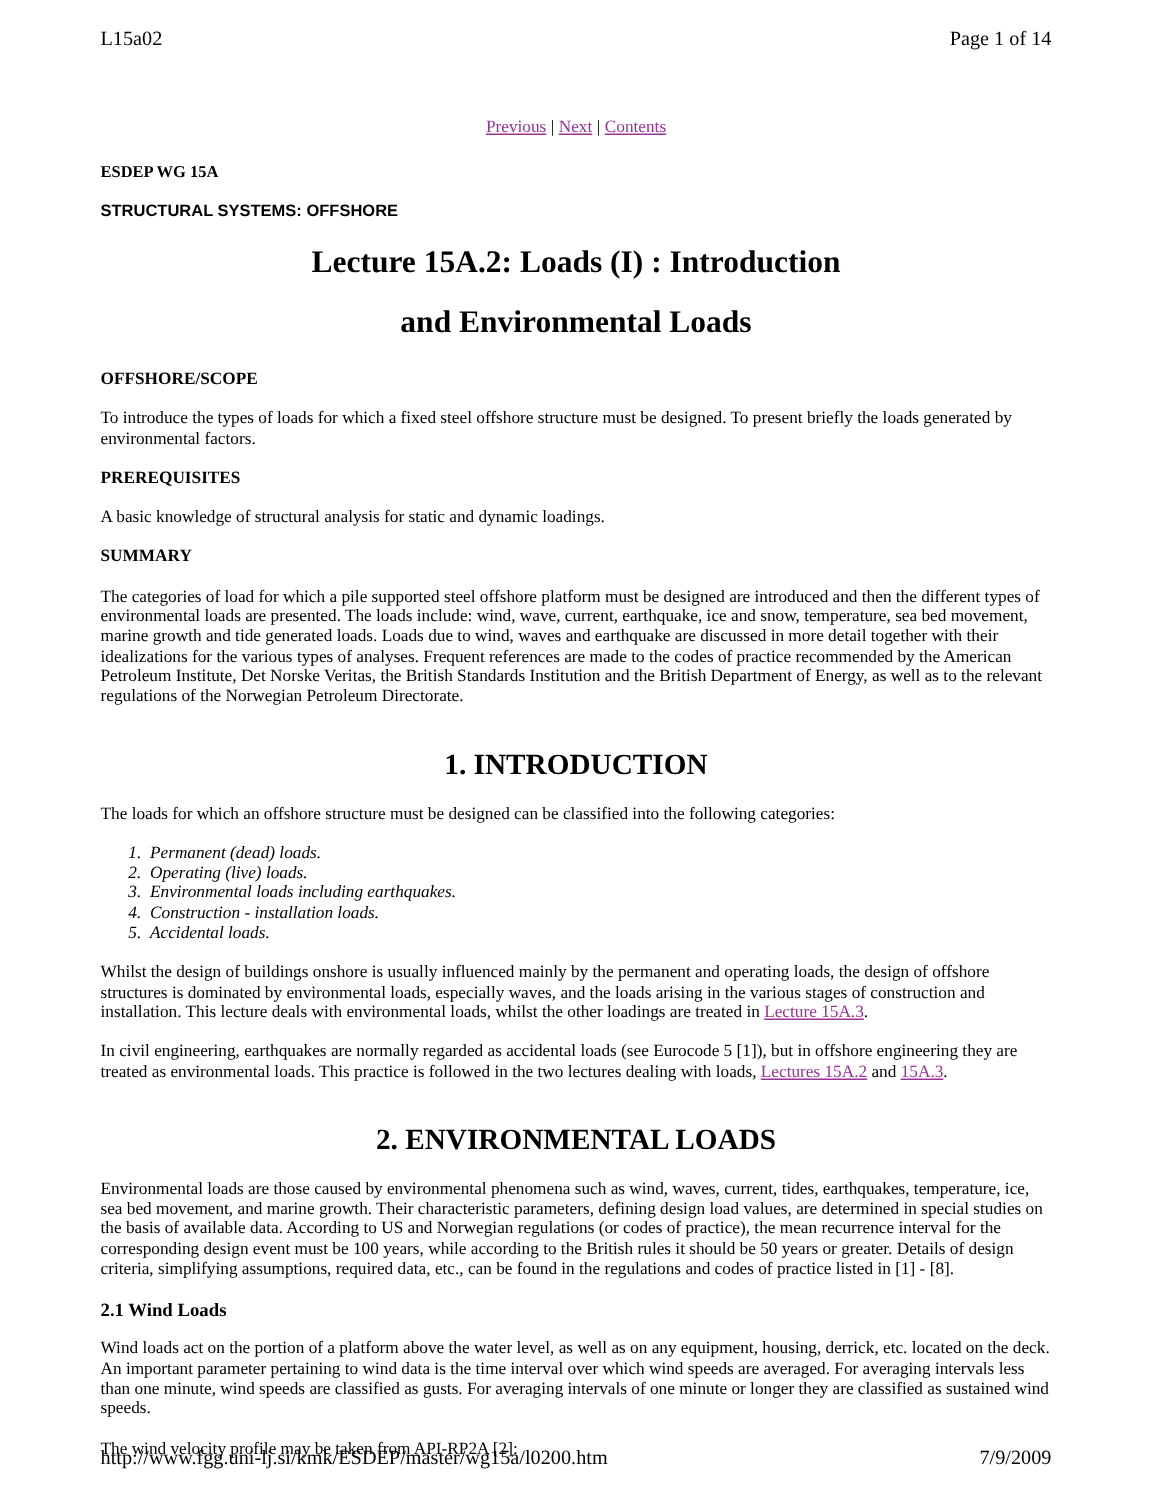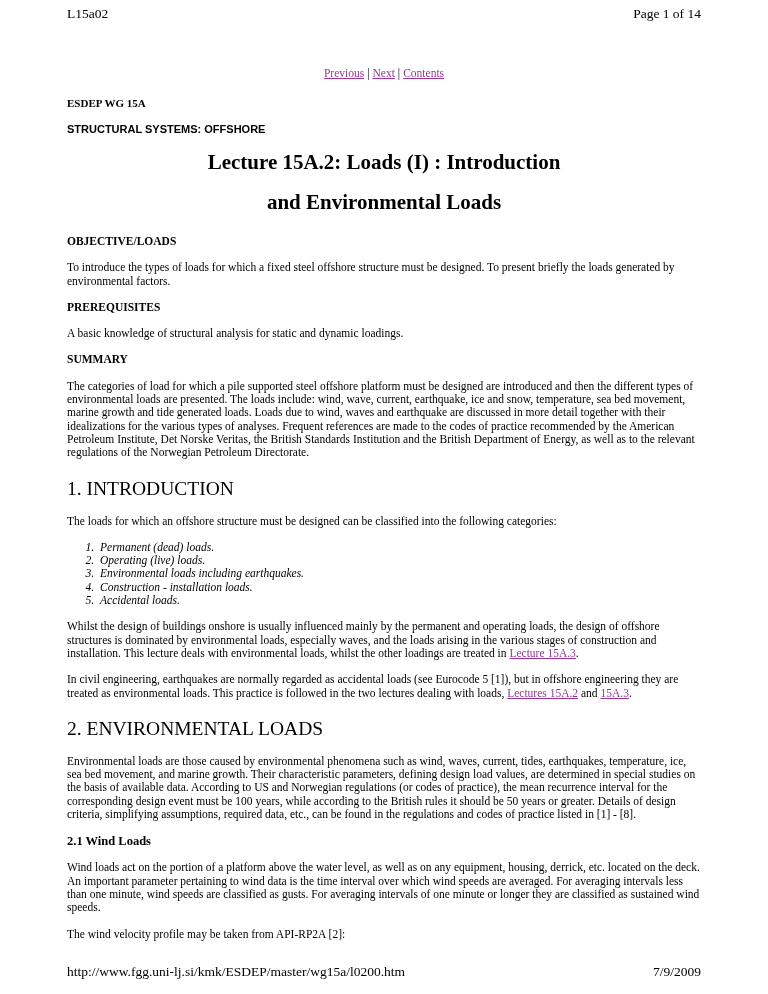--- a/index.html
+++ b/index.html
@@ -6,21 +6,21 @@
   html, body { width: 768px; }
   body {
     height: 994px;
     background: #ffffff;
     color: #000000;
     font-family: "Liberation Serif", serif;
     position: relative;
     overflow: hidden;
   }
   .page {
-    padding: 5px 67px 0 67px;
+    padding: 17px 67px 0 67px;
     height: 100%;
     position: relative;
   }
   .page-header {
     display: flex;
     justify-content: space-between;
     font-size: 13.5px;
     line-height: 17px;
   }
   .nav {
@@ -61,24 +61,25 @@
   p.body-text {
     font-size: 11.5px;
     line-height: 13.3px;
     margin-top: 13px;
     margin-bottom: 13px;
     text-align: left;
     font-family: Liberation Serif, serif;
   }
   h2.section-heading {
     font-size: 19.5px;
-    font-weight: normal;
+    font-weight: bold;
     line-height: 23px;
-    margin-top: 17px;
+    margin-top: 27px;
     margin-bottom: 15px;
+    text-align: center;
   }
   h3.sub-heading {
     font-size: 12.5px;
     font-weight: bold;
     line-height: 14px;
     margin-bottom: 13px;
   }
   ol.load-list {
     margin: 13px 0;
     padding-left: 30px;
@@ -112,21 +113,21 @@
   </div>
 
   <div class="meta-line first">ESDEP WG 15A</div>
   <div class="meta-line">STRUCTURAL SYSTEMS: OFFSHORE</div>
 
   <h1 class="doc-title">
     <span style="display:block">Lecture 15A.2: Loads (I) : Introduction</span>
     <span style="display:block">and Environmental Loads</span>
   </h1>
 
-  <div class="minor-heading">OBJECTIVE/LOADS</div>
+  <div class="minor-heading">OFFSHORE/SCOPE</div>
   <p class="body-text">To introduce the types of loads for which a fixed steel offshore structure must be designed. To present briefly the loads generated by environmental factors.</p>
 
   <div class="minor-heading">PREREQUISITES</div>
   <p class="body-text">A basic knowledge of structural analysis for static and dynamic loadings.</p>
 
   <div class="minor-heading">SUMMARY</div>
   <p class="body-text">The categories of load for which a pile supported steel offshore platform must be designed are introduced and then the different types of environmental loads are presented. The loads include: wind, wave, current, earthquake, ice and snow, temperature, sea bed movement, marine growth and tide generated loads. Loads due to wind, waves and earthquake are discussed in more detail together with their idealizations for the various types of analyses. Frequent references are made to the codes of practice recommended by the American Petroleum Institute, Det Norske Veritas, the British Standards Institution and the British Department of Energy, as well as to the relevant regulations of the Norwegian Petroleum Directorate.</p>
 
   <h2 class="section-heading">1. INTRODUCTION</h2>
   <p class="body-text">The loads for which an offshore structure must be designed can be classified into the following categories:</p>

